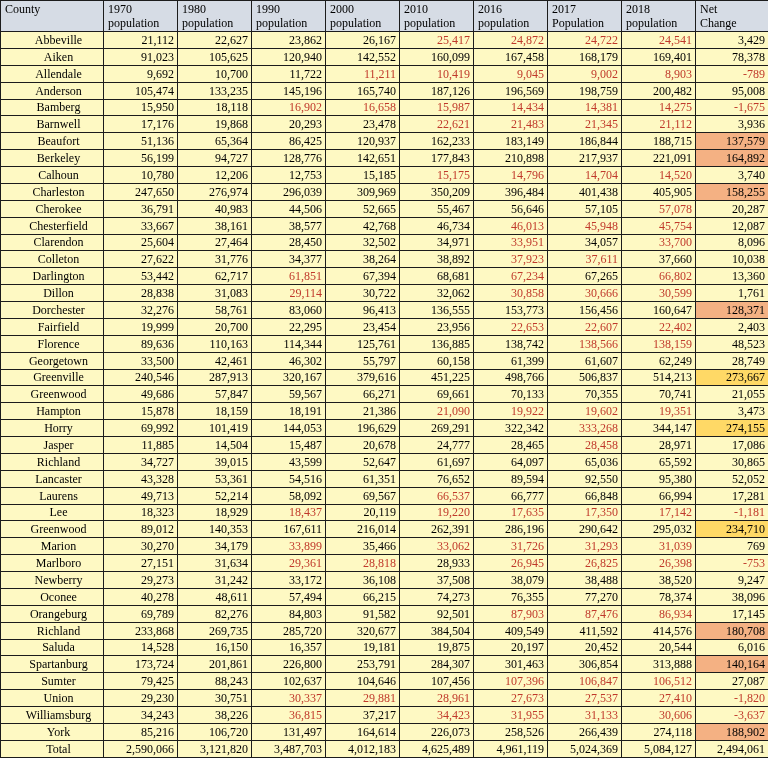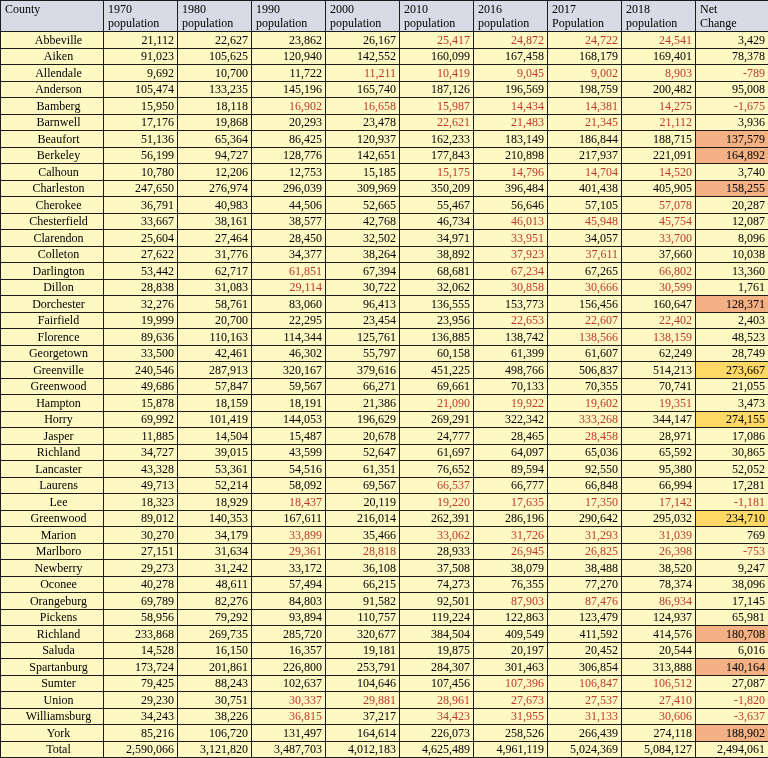--- a/index.html
+++ b/index.html
@@ -528,32 +528,20 @@
           <td>82,276</td>
           <td>84,803</td>
           <td>91,582</td>
           <td>92,501</td>
           <td class="red">87,903</td>
           <td class="red">87,476</td>
           <td class="red">86,934</td>
           <td>17,145</td>
         </tr>
         <tr>
-          <td class="county">Pickens</td>
-          <td>58,956</td>
-          <td>79,292</td>
-          <td>93,894</td>
-          <td>110,757</td>
-          <td>119,224</td>
-          <td>122,863</td>
-          <td>123,479</td>
-          <td>124,937</td>
-          <td>65,981</td>
-        </tr>
-        <tr>
           <td class="county">Richland</td>
           <td>233,868</td>
           <td>269,735</td>
           <td>285,720</td>
           <td>320,677</td>
           <td>384,504</td>
           <td>409,549</td>
           <td>411,592</td>
           <td>414,576</td>
           <td class="hl-orange">180,708</td>

